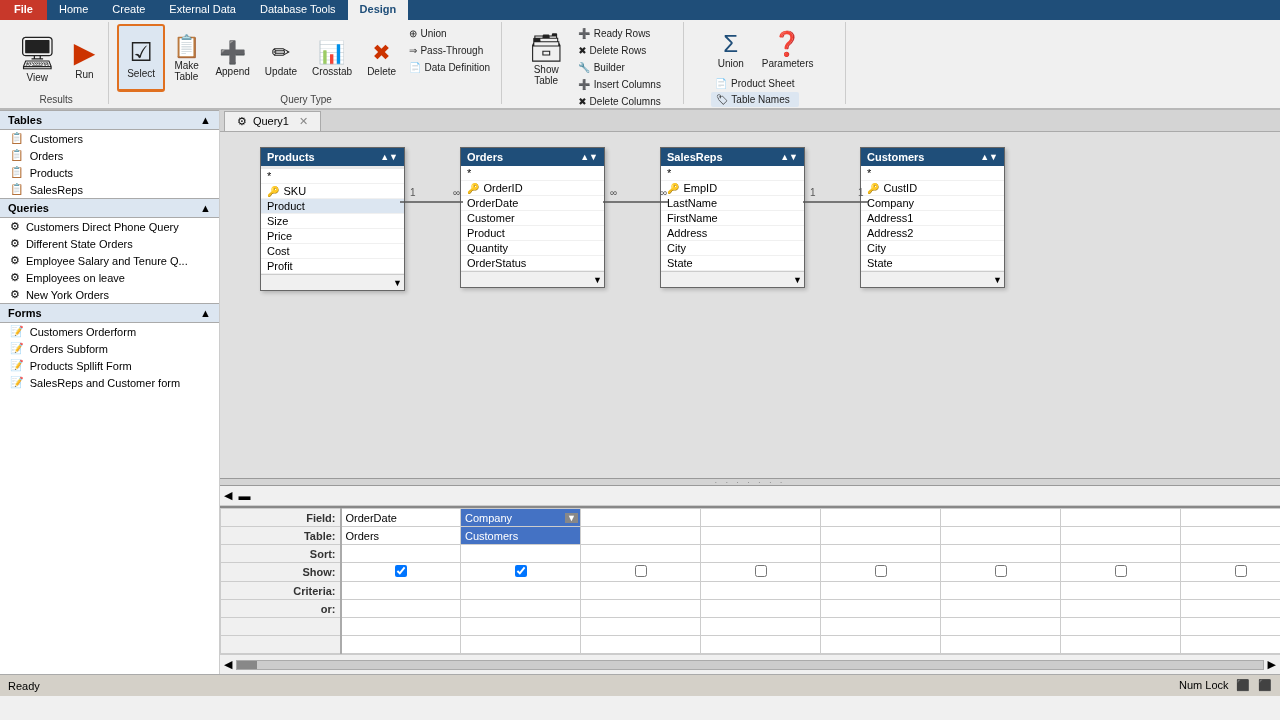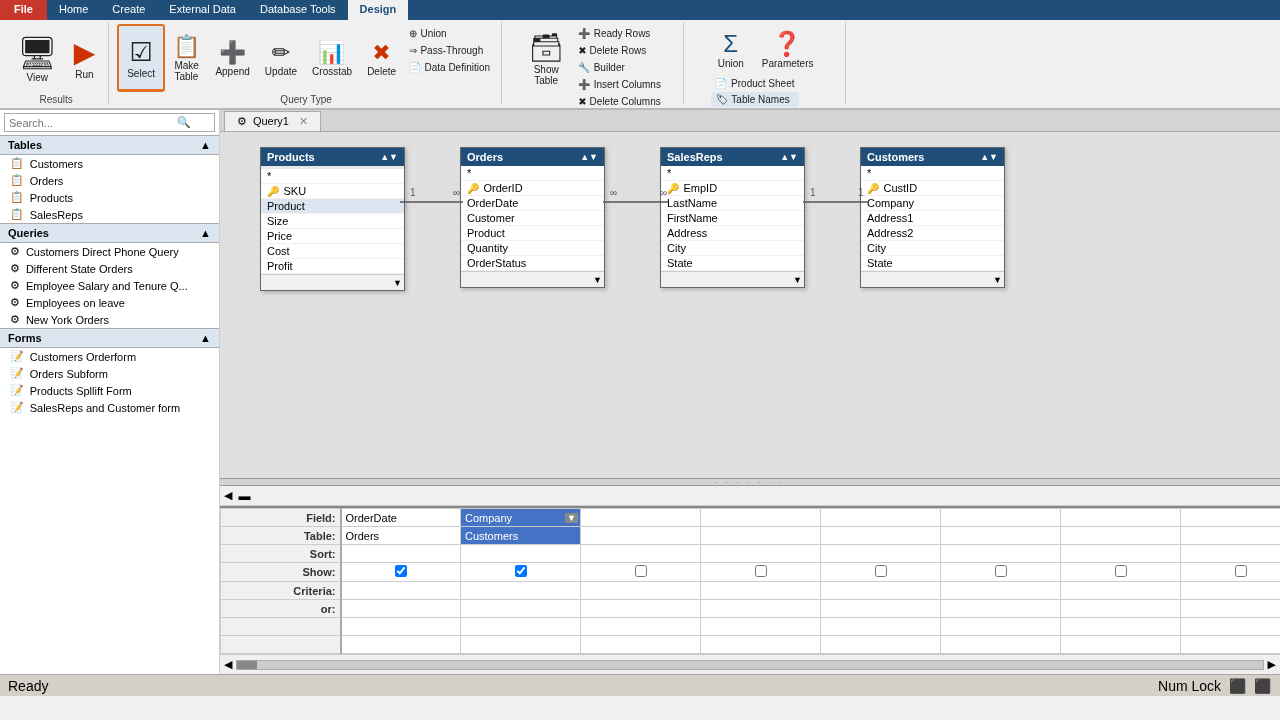--- a/index.html
+++ b/index.html
@@ -11,21 +11,21 @@
     .ribbon-group-content { display: flex; align-items: flex-start; gap: 2px; flex: 1; }
     .ribbon-group-label { font-size: 10px; color: #444; margin-top: 2px; text-align: center; }
     .ribbon-btn-small { display: flex; align-items: center; gap: 3px; padding: 1px 4px; cursor: pointer; border: 1px solid transparent; border-radius: 2px; font-size: 10px; color: #222; white-space: nowrap; }
     .ribbon-btn-big { display: flex; flex-direction: column; align-items: center; justify-content: center; padding: 3px 6px; cursor: pointer; border: 1px solid transparent; border-radius: 2px; font-size: 10px; color: #222; height: 68px; }
     .ribbon-btn-big .icon { font-size: 32px; }
 
     
     .main-area { display: flex; height: calc(720px - 22px - 22px - 90px - 22px); }
 
     
-    .status-bar { background: #d4d0c8; border-top: 1px solid #aaa; height: 22px; display: flex; align-items: center; padding: 0 8px; font-size: 14px; justify-content: space-between; }
+    .status-bar { background: #d4d0c8; border-top: 1px solid #aaa; height: 22px; display: flex; align-items: center; padding: 0 8px; font-size: 11px; justify-content: space-between; }
 
     
     .ribbon-tabs { display: flex; background: #1f4e79; height: 20px; }
     .ribbon-tab { padding: 3px 12px; color: white; font-size: 11px; cursor: pointer; }
     .ribbon-tab.active { background: #f0f0f0; color: #1f4e79; font-weight: bold; }
 
     
     .sidebar { width: 220px; background: white; border-right: 1px solid #ccc; overflow-y: auto; flex-shrink: 0; }
     .sidebar-header { background: #dce6f1; padding: 4px 8px; font-size: 11px; font-weight: bold; display: flex; align-items: center; justify-content: space-between; border-bottom: 1px solid #aaa; }
     .sidebar-search { display: flex; align-items: center; border: 1px solid #aaa; margin: 3px 4px; background: white; }
@@ -209,24 +209,20 @@
         </div>
       </div>
     </div>
     <div class="ribbon-group-label">Show/Hide</div>
   </div>
 </div>
 
 <div class="main-area">
 
   <div class="sidebar">
-    <div class="sidebar-search">
-      <input type="text" placeholder="Search..." style="font-size: 11px; width: 170px; border: none; outline: none; padding: 2px 4px;">
-      <span style="padding:2px;">🔍</span>
-    </div>
 
     <div class="sidebar-section">
       <span>Tables</span>
       <span>▲</span>
     </div>
     <div class="sidebar-item">
       <span>📋</span>
       <span>Customers</span>
     </div>
     <div class="sidebar-item">

